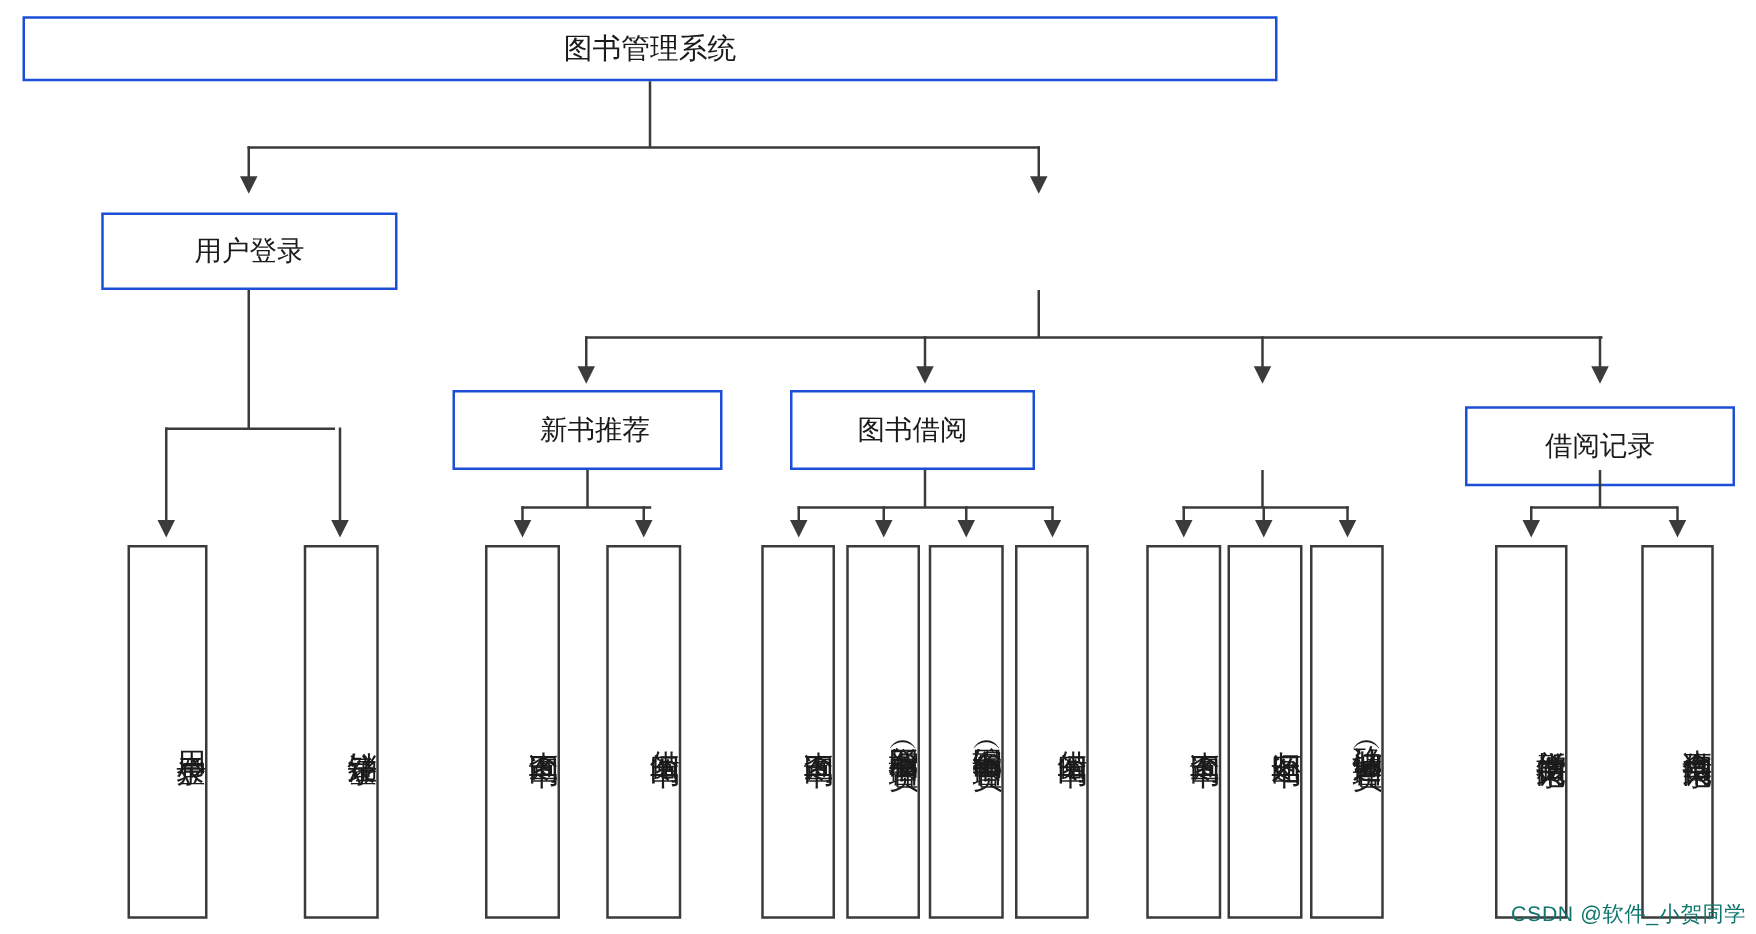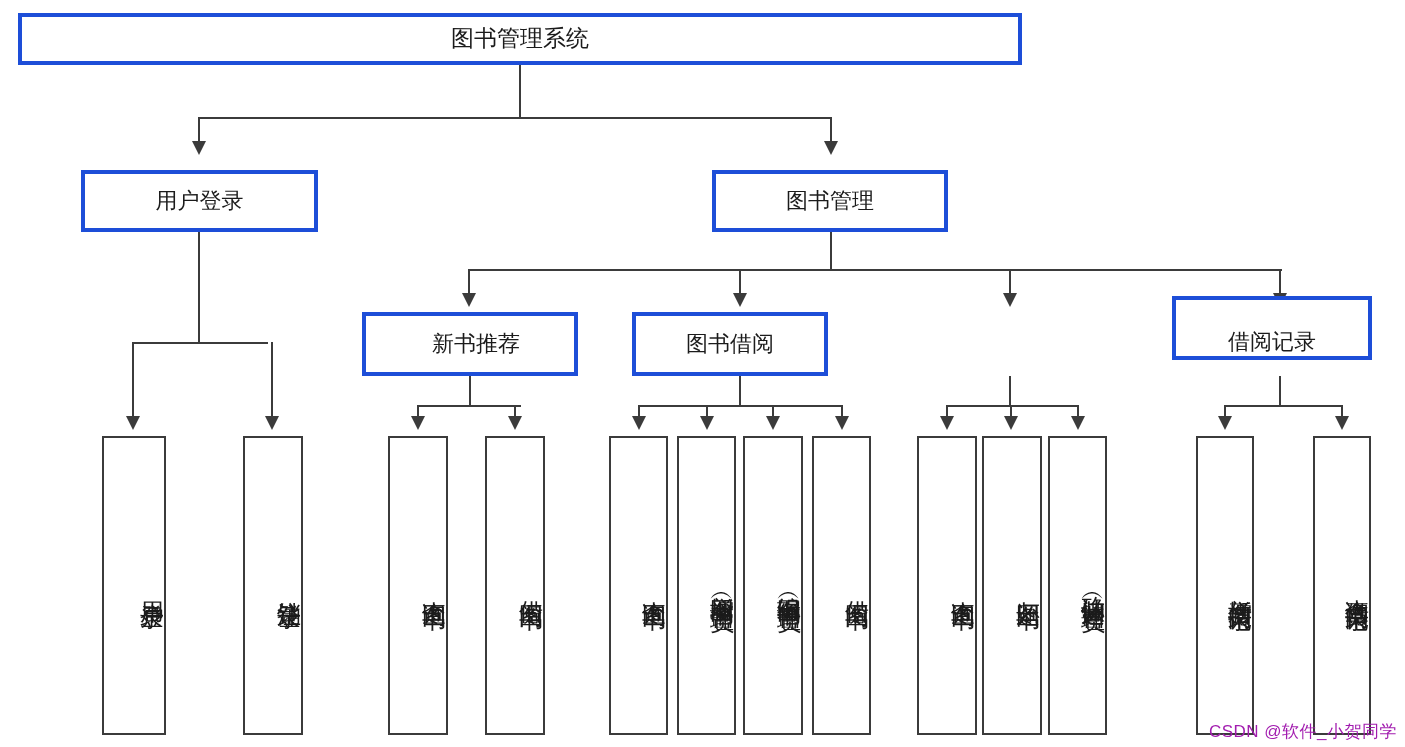--- a/index.html
+++ b/index.html
@@ -12,21 +12,21 @@
     width:1405px;
     height:747px;
     background:#ffffff;
     overflow:hidden;
   }
 
   
   .node {
     position:absolute;
     box-sizing:border-box;
-    border:4px solid #1d4ed8;
+    border:2px solid #1d4ed8;
     background:#ffffff;
     display:flex;
     align-items:center;
     justify-content:center;
     text-align:center;
     line-height:1.28;
     color:#1b1b1b;
   }
   .node.root   { font-size:23px; }
   .node.lvl2   { font-size:22px; }
@@ -79,21 +79,21 @@
     border-left:7px solid transparent;
     border-right:7px solid transparent;
     border-top:14px solid #3b3b3b;
   }
 
   .watermark {
     position:absolute;
     right:8px;
     bottom:4px;
     font-size:17px;
-    color:#a21caf;
+    color:#0f766e;
     white-space:nowrap;
     letter-spacing:0.5px;
   }
 </style>
 </head>
 <body>
 
 <div id="canvas">
 
   <div class="node root" style="left:18px; top:13px; width:1004px; height:52px;">
@@ -107,23 +107,20 @@
   <div class="vline" style="left:198px; top:117px; width:2px; height:26px;"></div>
   <div class="arrow" style="left:192px; top:141px;"></div>
 
   <div class="vline" style="left:830px; top:117px; width:2px; height:26px;"></div>
   <div class="arrow" style="left:824px; top:141px;"></div>
 
   <div class="node lvl2" style="left:81px; top:170px; width:237px; height:62px;">
     <span>用户登录</span>
   </div>
 
-  <div class="node lvl2" style="left:712px; top:170px; width:236px; height:62px;">
-    <span>图书管理</span>
-  </div>
 
   <div class="vline" style="left:198px; top:232px; width:2px; height:111px;"></div>
   <div class="hline" style="left:132px; top:342px; width:136px; height:2px;"></div>
   <div class="vline" style="left:132px; top:342px; width:2px; height:76px;"></div>
   <div class="arrow" style="left:126px; top:416px;"></div>
   <div class="vline" style="left:271px; top:342px; width:2px; height:76px;"></div>
   <div class="arrow" style="left:265px; top:416px;"></div>
 
   <div class="vline" style="left:830px; top:232px; width:2px; height:38px;"></div>
   <div class="hline" style="left:468px; top:269px; width:814px; height:2px;"></div>
@@ -139,21 +136,21 @@
 
   <div class="vline" style="left:1279px; top:269px; width:2px; height:26px;"></div>
   <div class="arrow" style="left:1273px; top:293px;"></div>
 
   <div class="node lvl3" style="left:362px; top:312px; width:216px; height:64px;padding-left:12px;">
     <span>新书推荐</span>
   </div>
   <div class="node lvl3" style="left:632px; top:312px; width:196px; height:64px;">
     <span>图书借阅</span>
   </div>
-  <div class="node lvl3" style="left:1172px; top:296px; width:200px; height:64px;align-items:flex-end;">
+  <div class="node lvl3" style="left:1172px; top:325px; width:216px; height:64px;">
     <span>借阅记录</span>
   </div>
 
   <div class="vline" style="left:469px; top:376px; width:2px; height:30px;"></div>
   <div class="hline" style="left:417px; top:405px; width:104px; height:2px;"></div>
   <div class="vline" style="left:417px; top:405px; width:2px; height:13px;"></div>
   <div class="arrow" style="left:411px; top:416px;"></div>
   <div class="vline" style="left:514px; top:405px; width:2px; height:13px;"></div>
   <div class="arrow" style="left:508px; top:416px;"></div>
 

